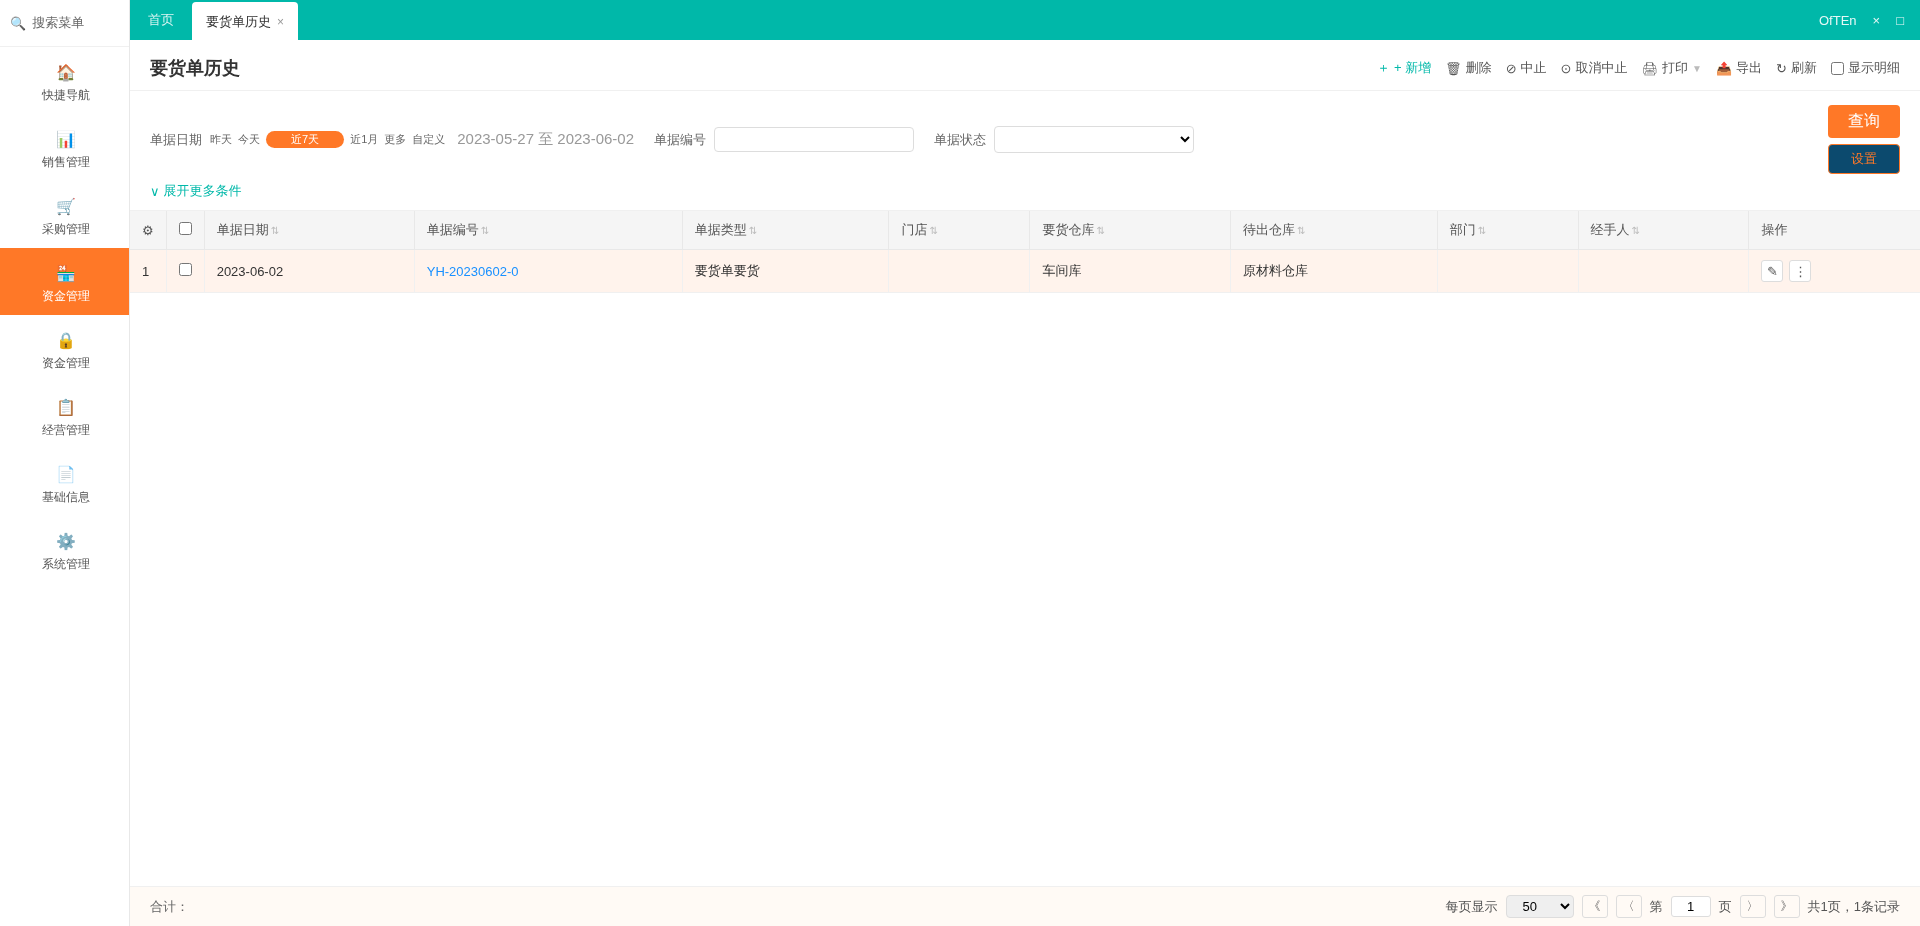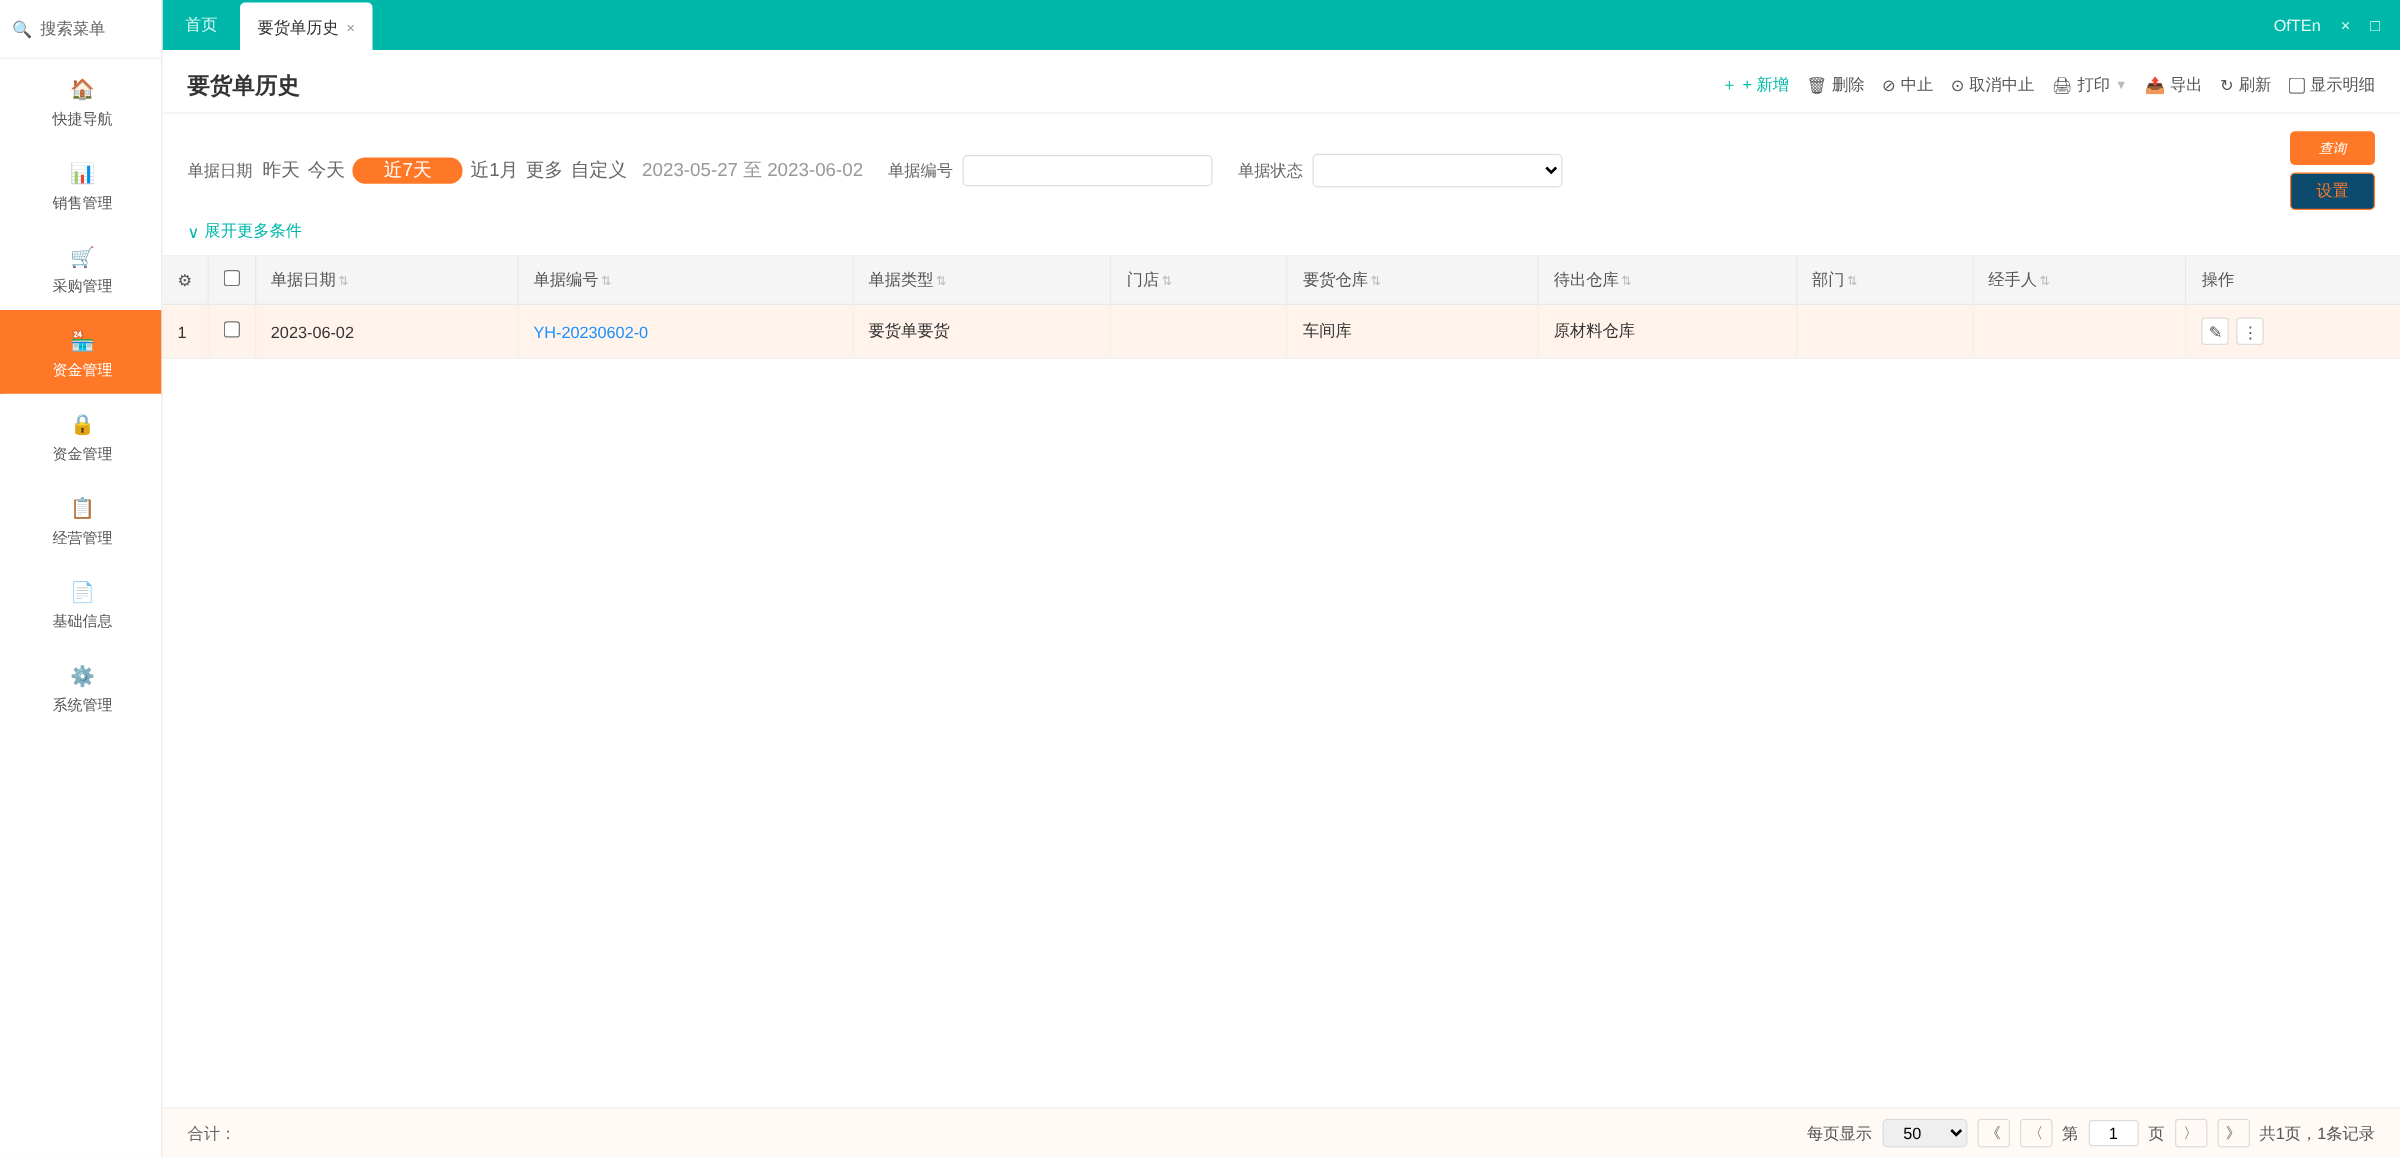--- a/index.html
+++ b/index.html
@@ -163,21 +163,21 @@
       font-size: 13px;
       color: #666;
       white-space: nowrap;
     }
     .date-options {
       display: flex;
       align-items: center;
       gap: 6px;
     }
     .date-opt {
-      font-size: 15px;
+      font-size: 11px;
       color: #666;
       cursor: pointer;
     }
     .date-opt.active {
       background: #ff7827;
       color: #fff;
       border-radius: 10px;
       padding: 1px 25px;
     }
     .date-range {
@@ -217,23 +217,22 @@
       flex-direction: column;
       gap: 6px;
       margin-left: auto;
     }
     .btn-query {
       background: #ff7827;
       color: #fff;
       border: none;
       border-radius: 4px;
       padding: 6px 20px;
-      font-size: 11px;
-      cursor: pointer;
-      font-style: italic;
+      font-size: 16px;
+      cursor: pointer;
     }
     .btn-settings {
       background: #0c4a6e;
       color: #ff7827;
       border: 1px solid #ff7827;
       border-radius: 4px;
       padding: 5px 20px;
       font-size: 13px;
       cursor: pointer;
     }

